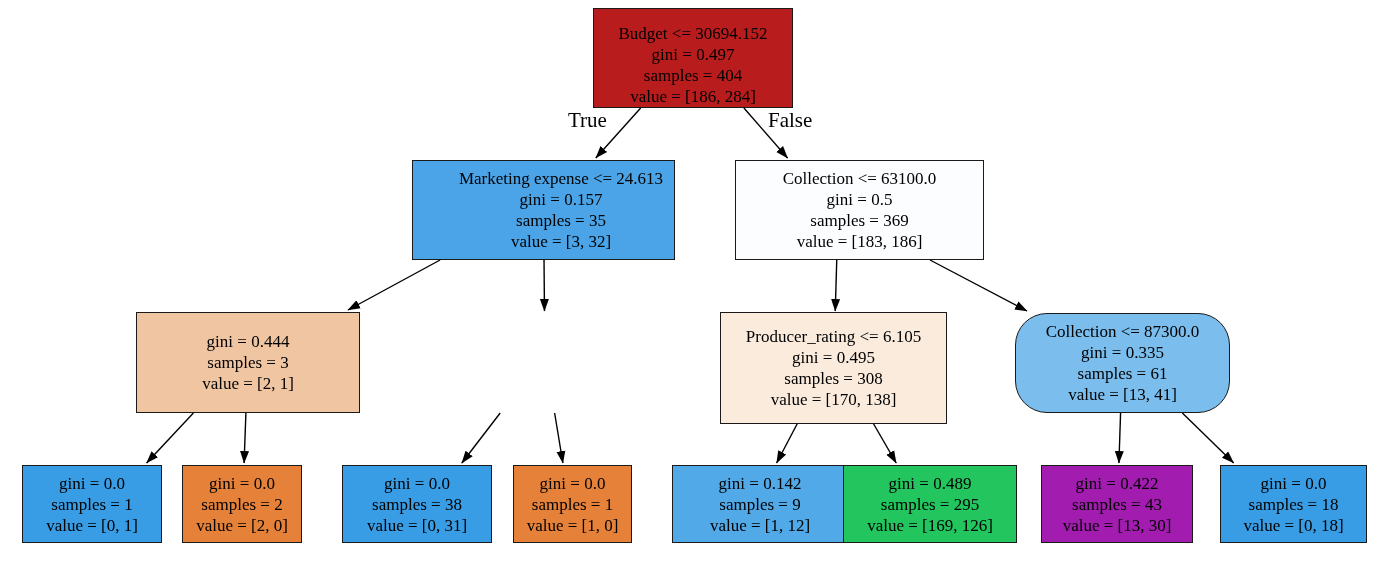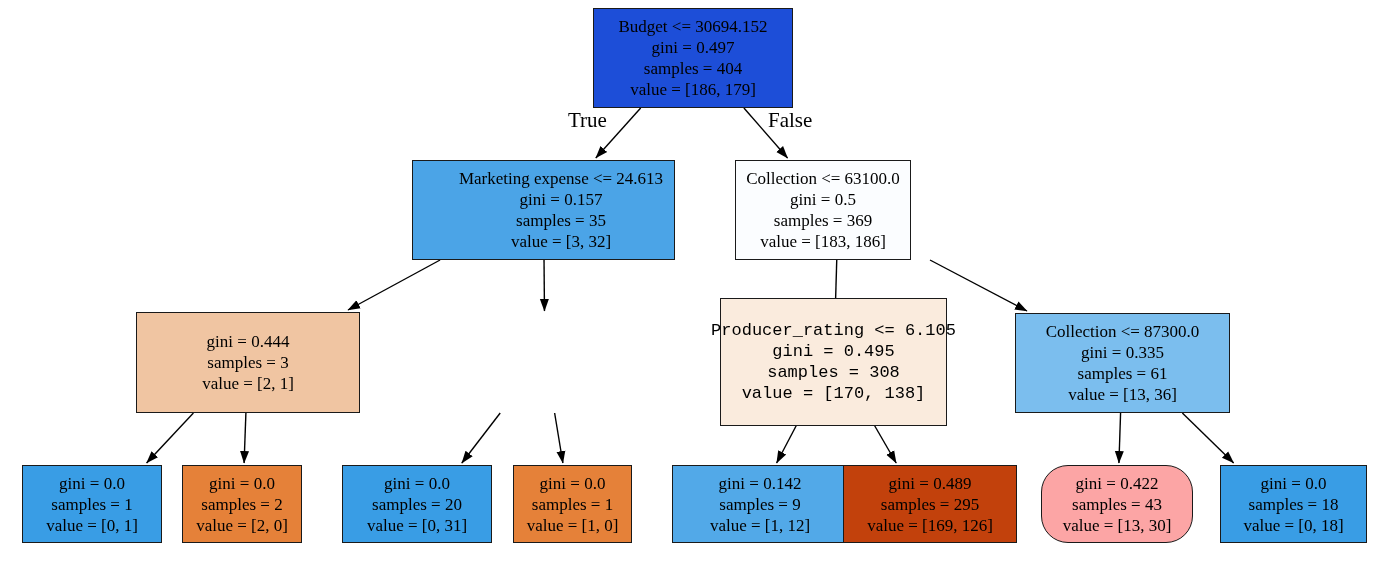--- a/index.html
+++ b/index.html
@@ -24,25 +24,25 @@
     white-space:nowrap;
   }
   .edge-label{
     position:absolute;
     font-size:21px;line-height:20px;
     z-index:3;
   }
   
   #node-root            {left:593px; top:8px;   width:200px; height:100px;}
   #node-marketing       {left:412px; top:160px; width:263px; height:100px;}
-  #node-collection-1    {left:735px; top:160px; width:176px; height:100px;justify-content:center;}
+  #node-collection-1    {left:735px; top:160px; width:249px; height:100px;justify-content:center;}
   #node-movie-length    {left:136px; top:312px; width:224px; height:101px;}
   #node-producer-9552   {left:425px; top:313px; width:240px; height:100px;}
-  #node-producer-6105   {left:720px; top:298px; width:227px; height:128px;font-family:Liberation Mono, monospace;}
-  #node-collection-87300{left:1015px;top:313px; width:215px; height:100px;}
+  #node-producer-6105   {left:720px; top:312px; width:227px; height:112px;}
+  #node-collection-87300{left:1015px;top:313px; width:215px; height:100px;border-radius:32px;}
   #leaf-1 {left:22px;   top:465px; width:140px; height:78px;}
   #leaf-2 {left:182px;  top:465px; width:120px; height:78px;}
   #leaf-3 {left:342px;  top:465px; width:150px; height:78px;}
   #leaf-4 {left:513px;  top:465px; width:119px; height:78px;}
   #leaf-5 {left:672px;  top:465px; width:176px; height:78px;}
   #leaf-6 {left:843px;  top:465px; width:174px; height:78px;}
   #leaf-7 {left:1041px; top:465px; width:152px; height:78px;}
   #leaf-8 {left:1220px; top:465px; width:147px; height:78px;}
   #label-true  {left:568px; top:110px;}
   #label-false {left:768px; top:110px;}
@@ -67,25 +67,25 @@
       <line x1="193.4" y1="413" x2="146.6" y2="463" stroke="#000" stroke-width="1.4" marker-end="url(#arrow)"></line>
       <line x1="245.9" y1="413" x2="244.1" y2="463" stroke="#000" stroke-width="1.4" marker-end="url(#arrow)"></line>
       <line x1="500.2" y1="413" x2="461.8" y2="463" stroke="#000" stroke-width="1.4" marker-end="url(#arrow)"></line>
       <line x1="554.625" y1="413" x2="562.875" y2="463" stroke="#000" stroke-width="1.4" marker-end="url(#arrow)"></line>
       <line x1="802.875" y1="413" x2="776.625" y2="463" stroke="#000" stroke-width="1.4" marker-end="url(#arrow)"></line>
       <line x1="867.275" y1="413" x2="896.225" y2="463" stroke="#000" stroke-width="1.4" marker-end="url(#arrow)"></line>
       <line x1="1120.575" y1="413" x2="1118.925" y2="463" stroke="#000" stroke-width="1.4" marker-end="url(#arrow)"></line>
       <line x1="1182.35" y1="413" x2="1233.65" y2="463" stroke="#000" stroke-width="1.4" marker-end="url(#arrow)"></line>
     </svg>
 
-  <div class="node" id="node-root" style="background: #1d4ed8;">
+  <div class="node" id="node-root" style="background: #b91c1c; justify-content: flex-end;">
       <span>Budget &lt;= 30694.152</span>
       <span>gini = 0.497</span>
       <span>samples = 404</span>
-      <span>value = [186, 179]</span>
+      <span>value = [186, 284]</span>
     </div>
   <div class="node" id="node-marketing" style="background: rgb(75, 164, 231); padding-left: 35px;">
       <span>Marketing expense &lt;= 24.613</span>
       <span>gini = 0.157</span>
       <span>samples = 35</span>
       <span>value = [3, 32]</span>
     </div>
   <div class="node" id="node-collection-1" style="background: rgb(251, 253, 255);">
       <span>Collection &lt;= 63100.0</span>
       <span>gini = 0.5</span>
@@ -100,54 +100,54 @@
   <div class="node" id="node-producer-6105" style="background: rgb(250, 235, 221);">
       <span>Producer_rating &lt;= 6.105</span>
       <span>gini = 0.495</span>
       <span>samples = 308</span>
       <span>value = [170, 138]</span>
     </div>
   <div class="node" id="node-collection-87300" style="background: rgb(123, 190, 238);">
       <span>Collection &lt;= 87300.0</span>
       <span>gini = 0.335</span>
       <span>samples = 61</span>
-      <span>value = [13, 36]</span>
+      <span>value = [13, 41]</span>
     </div>
 
   <div class="node" id="leaf-1" style="background: rgb(57, 157, 229);">
       <span>gini = 0.0</span>
       <span>samples = 1</span>
       <span>value = [0, 1]</span>
     </div>
   <div class="node" id="leaf-2" style="background: rgb(229, 129, 57);">
       <span>gini = 0.0</span>
       <span>samples = 2</span>
       <span>value = [2, 0]</span>
     </div>
   <div class="node" id="leaf-3" style="background: rgb(57, 157, 229);">
       <span>gini = 0.0</span>
-      <span>samples = 20</span>
+      <span>samples = 38</span>
       <span>value = [0, 31]</span>
     </div>
   <div class="node" id="leaf-4" style="background: rgb(229, 129, 57);">
       <span>gini = 0.0</span>
       <span>samples = 1</span>
       <span>value = [1, 0]</span>
     </div>
   <div class="node" id="leaf-5" style="background: rgb(82, 169, 232);">
       <span>gini = 0.142</span>
       <span>samples = 9</span>
       <span>value = [1, 12]</span>
     </div>
-  <div class="node" id="leaf-6" style="background: #c2410c;">
+  <div class="node" id="leaf-6" style="background: #22c55e;">
       <span>gini = 0.489</span>
       <span>samples = 295</span>
       <span>value = [169, 126]</span>
     </div>
-  <div class="node" id="leaf-7" style="background: #fca5a5; border-radius: 27px;">
+  <div class="node" id="leaf-7" style="background: #a21caf;">
       <span>gini = 0.422</span>
       <span>samples = 43</span>
       <span>value = [13, 30]</span>
     </div>
   <div class="node" id="leaf-8" style="background: rgb(57, 157, 229);">
       <span>gini = 0.0</span>
       <span>samples = 18</span>
       <span>value = [0, 18]</span>
     </div>
 

